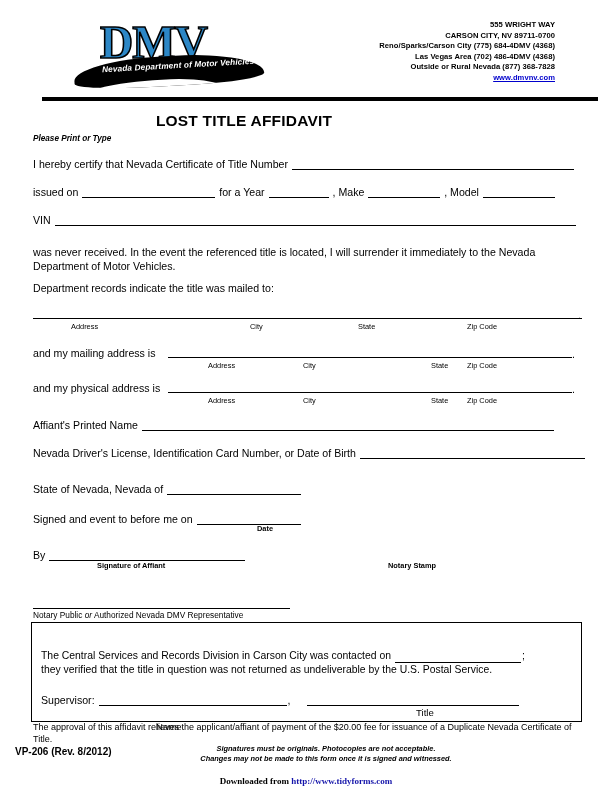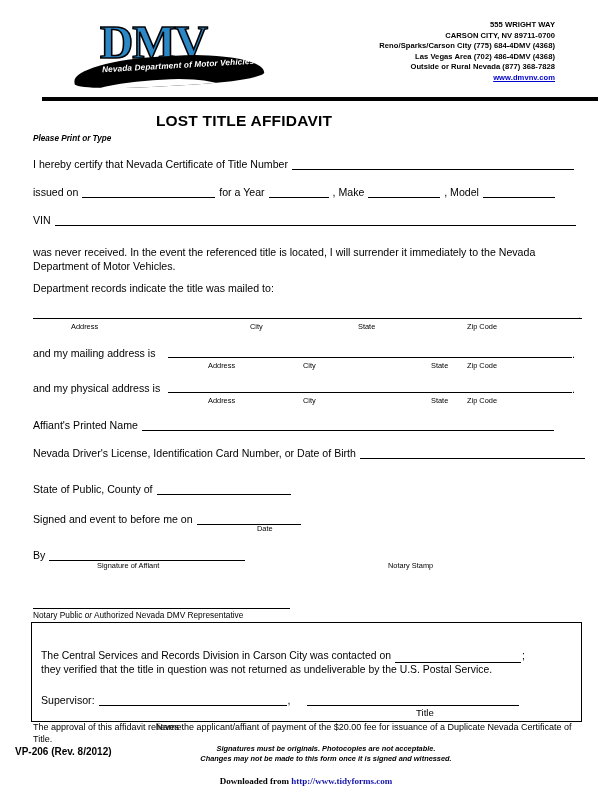--- a/index.html
+++ b/index.html
@@ -182,20 +182,21 @@
   .inline-label {
     position: absolute;
     font-size: 10.6px;
     white-space: nowrap;
   }
 
   .tiny-caption {
     position: absolute;
     font-size: 7.4px;
     white-space: nowrap;
+    font-weight: bold;
   }
 
   .period {
     position: absolute;
     font-size: 10.6px;
   }
 
   
   .notary-sig-line {
     position: absolute;
@@ -393,21 +394,21 @@
     <span>Affiant's Printed Name</span>
     <span class="uline" style="width:412px;"></span>
   </div>
 
   <div class="row" style="top:447px;">
     <span>Nevada Driver's License, Identification Card Number, or Date of Birth</span>
     <span class="uline" style="width:225px;"></span>
   </div>
 
   <div class="row" style="top:483px;">
-    <span>State of Public, County of</span>
+    <span>State of Nevada, Nevada of</span>
     <span class="uline" style="width:134px;"></span>
   </div>
 
   <div class="row" style="top:513px;">
     <span>Signed and event to before me on</span>
     <span class="uline" style="width:104px;"></span>
   </div>
   <span class="tiny-caption" style="left:257px; top:524px;">Date</span>
 
   <div class="row" style="top:549px;">

